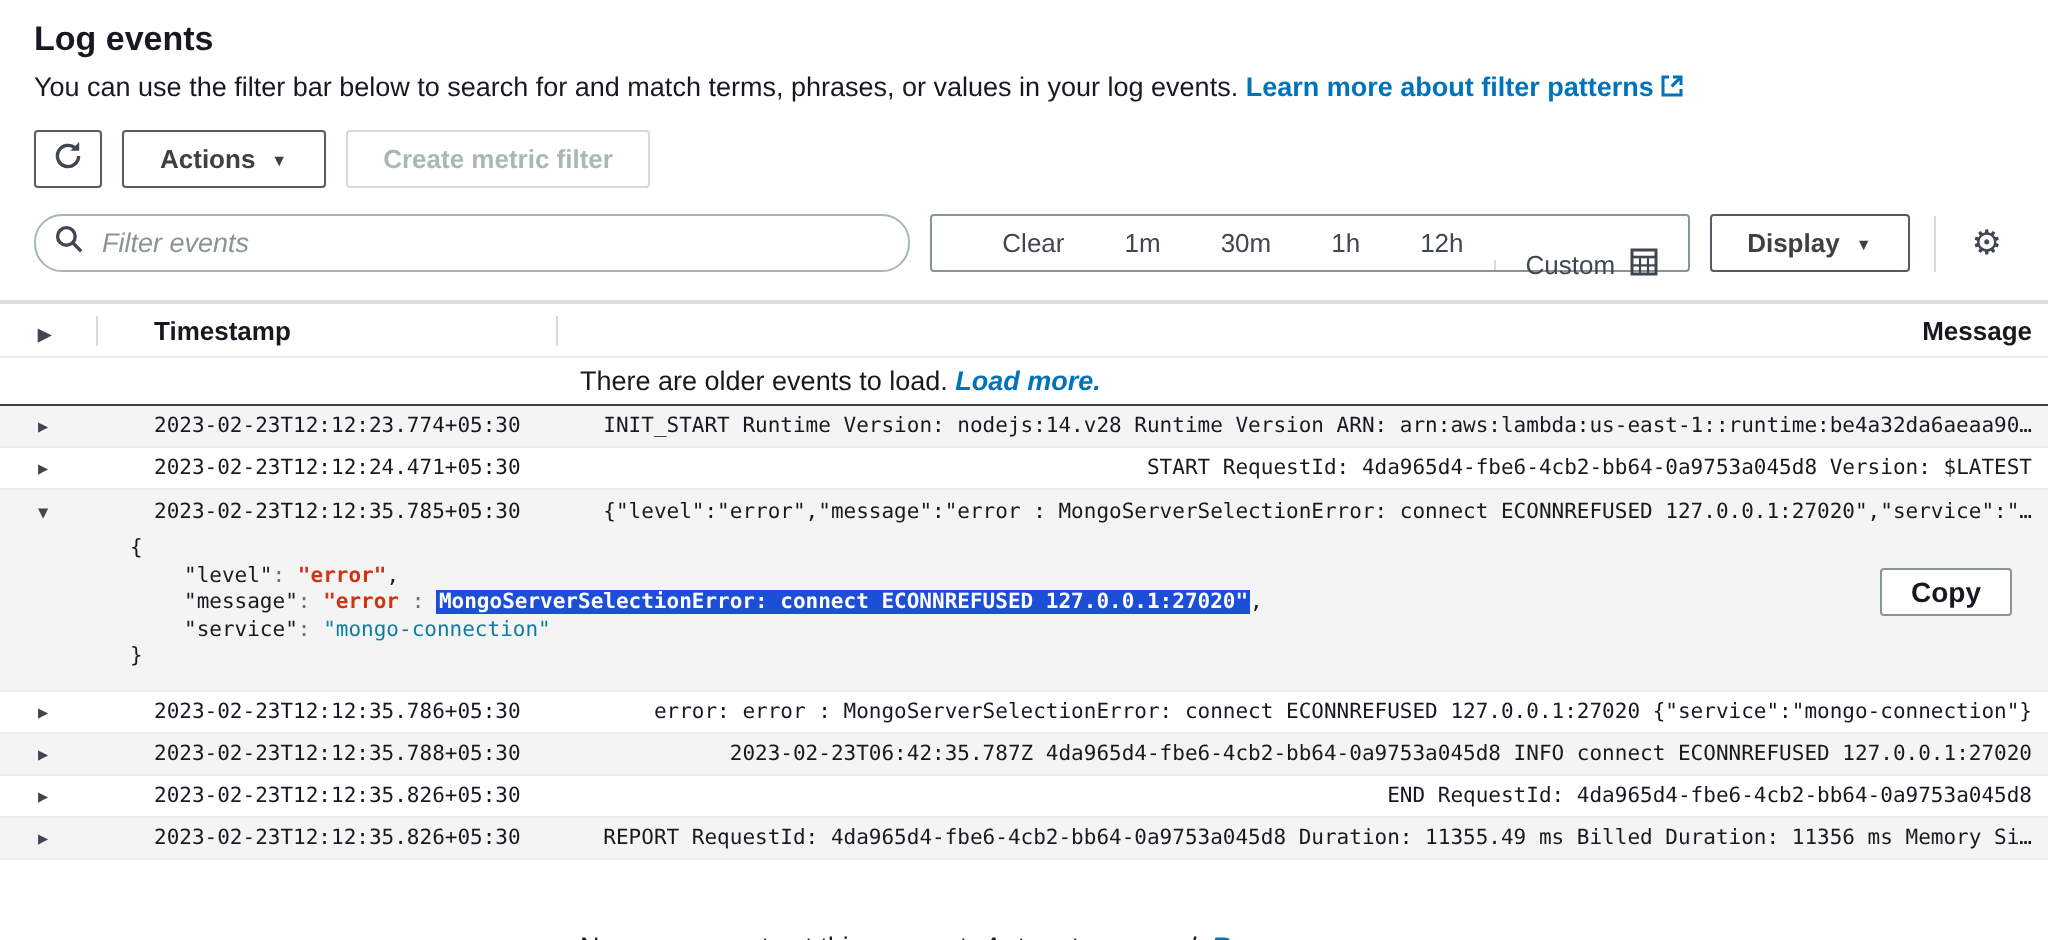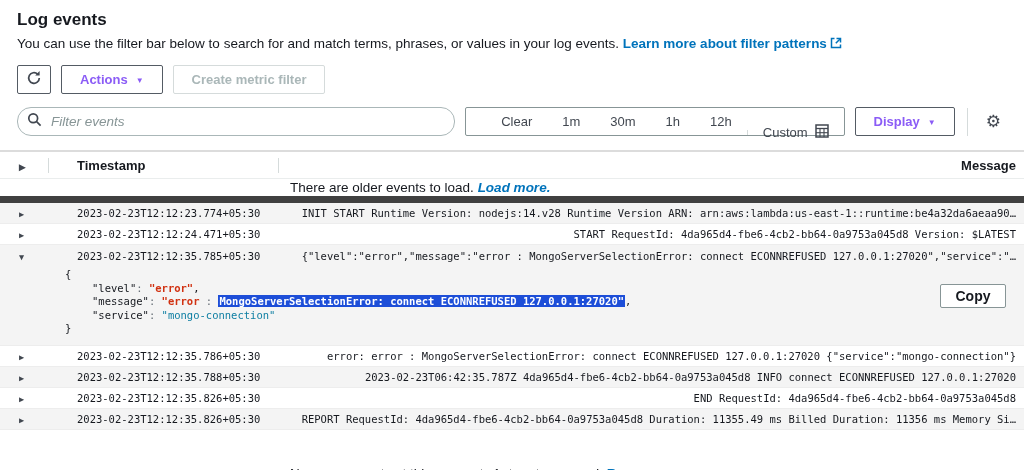--- a/index.html
+++ b/index.html
@@ -11,21 +11,21 @@
   }
   .top { padding:10px 17px 0 17px; }
   .page-title { font-size:17px; font-weight:700; margin:0 0 5px 0; }
   .desc { font-size:13.5px; line-height:18px; }
   .link { color:#0073bb; font-weight:700; text-decoration:none; cursor:pointer; }
   .ext-icon svg { vertical-align:-1px; margin-left:3px; }
 
   .toolbar { display:flex; gap:10px; margin:12px 0 13px 0; }
   .btn {
     height:29px; border-radius:2px; background:#fff;
-    font-size:13px; font-weight:700; color:#8b5cf6;
+    font-size:13px; font-weight:700; color:#404040;
     border:1px solid #545b64; display:inline-flex; align-items:center;
     justify-content:center; padding:0 18px; cursor:pointer; gap:8px;
   }
   .btn-icon { width:34px; padding:0; }
   .btn.disabled { border-color:#d5dbdb; color:#aab7b8; cursor:default; }
   .caret { font-size:8px; line-height:1; transform:translateY(1px); }
 
   .filter-row { display:flex; align-items:center; padding:0 17px; gap:8px; }
   .search-box {
     flex:1; height:29px; border:1px solid #aab7b8; border-radius:14px;
@@ -51,21 +51,21 @@
   .table { margin-top:14px; border-top:2px solid #dcdcdc; border-bottom:2px solid #d5dbdb; }
   .thead { display:flex; height:27px; align-items:center; font-size:13px; font-weight:700; border-bottom:1px solid #eaeded; position:relative; }
   .col-expand { width:48px; flex:none; padding-left:19px; }
   .col-ts { width:230px; flex:none; padding-left:29px; }
   .col-msg { flex:1; min-width:0; padding-right:8px;text-align:right; }
   .hdiv { position:absolute; top:6px; width:1px; height:15px; background:#d5dbdb; }
   .hdiv.d1 { left:48px; } .hdiv.d2 { left:278px; }
 
   .banner-row {
     height:24px; display:flex; align-items:center; padding-left:290px;
-    font-size:13.5px; border-bottom:7px solid #404040; background:#fff;
+    font-size:13.5px; border-bottom:1px solid #404040; background:#fff;
   }
   .banner-row .link { font-style:italic; }
 
   .log-row {
     display:flex; align-items:center; height:21px;
     font-family:"DejaVu Sans Mono", monospace; font-size:10.5px;
     border-bottom:1px solid #ededed; background:#fff;
   }
   .log-row.alt, .expanded-block { background:#f4f4f4; }
   .arrow { font-size:8.5px; color:#414750; cursor:pointer; line-height:1; }

